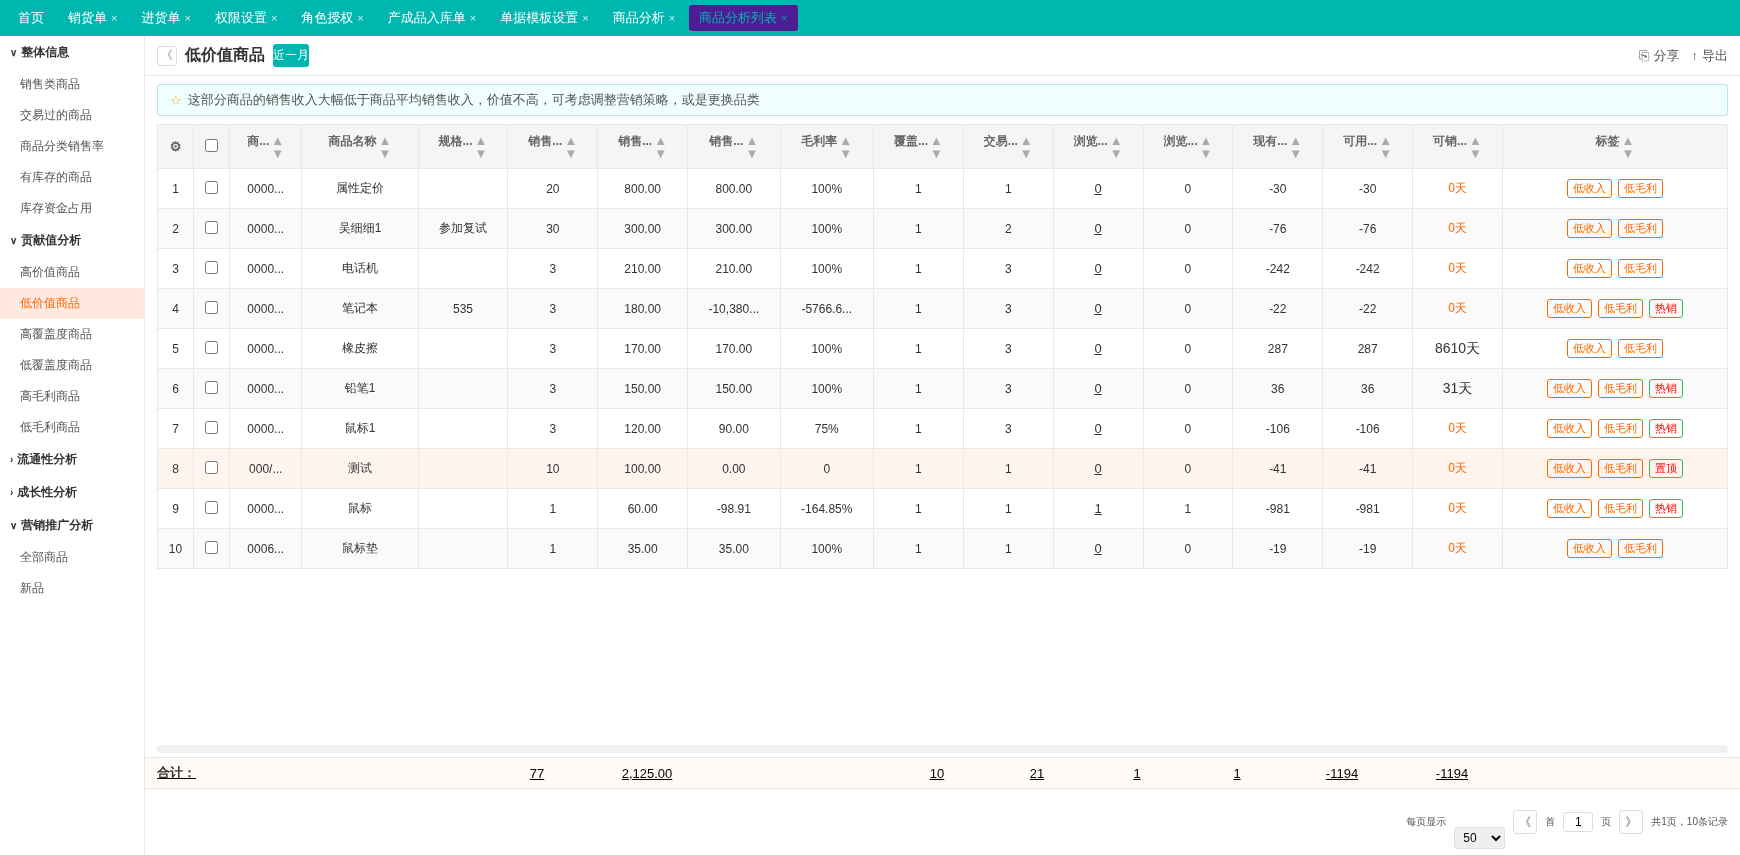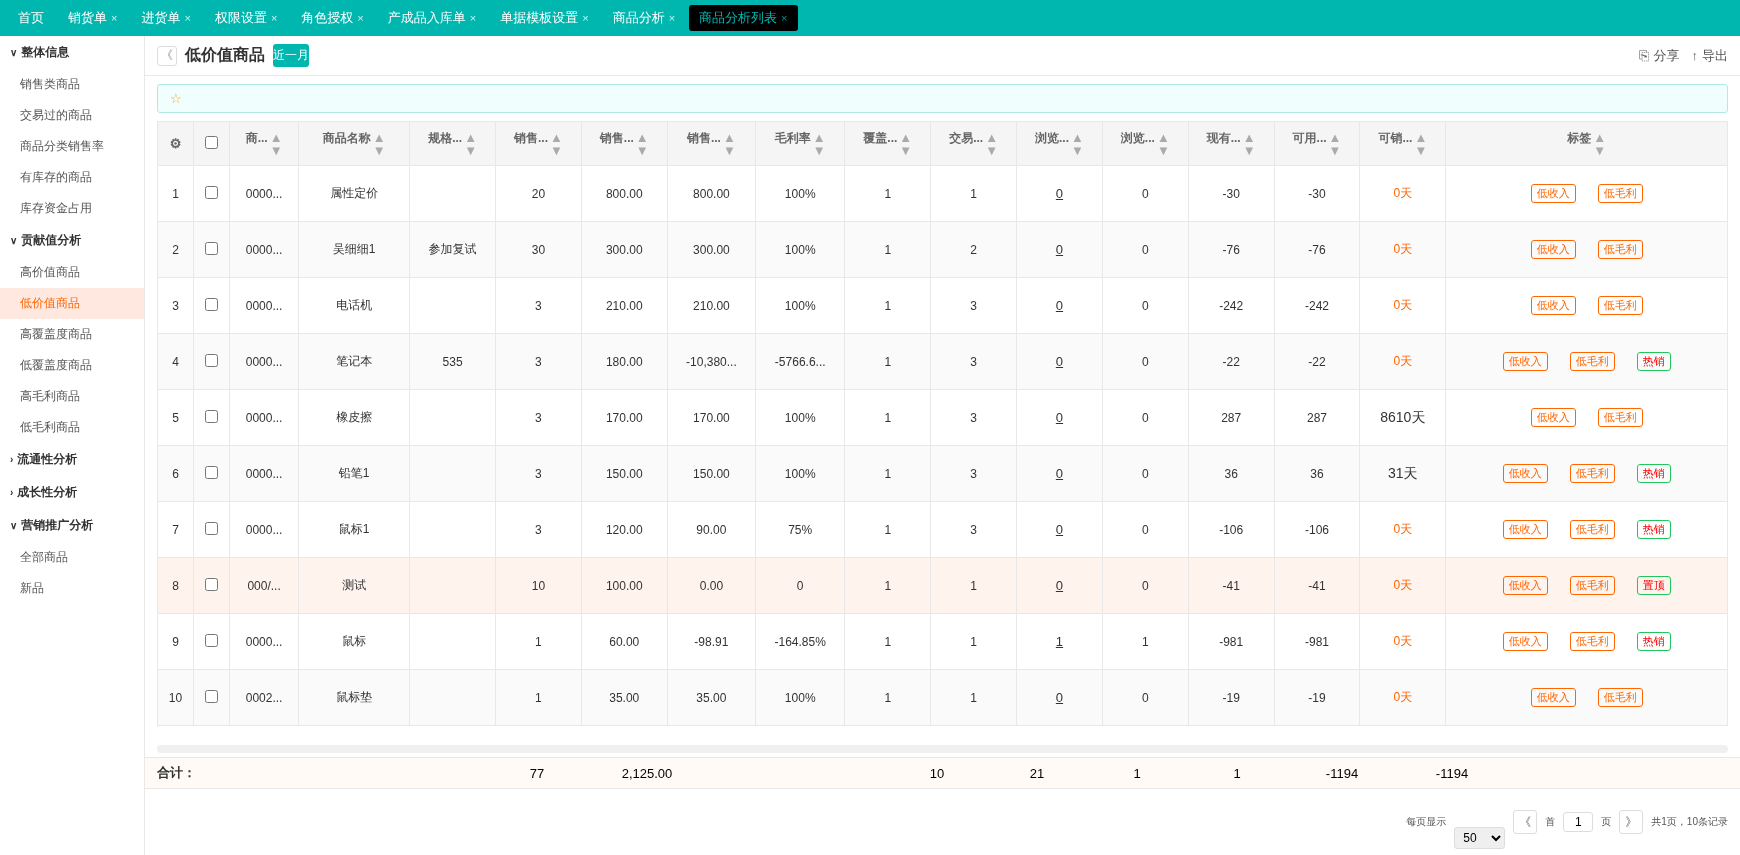--- a/index.html
+++ b/index.html
@@ -18,21 +18,21 @@
       color: #fff;
       padding: 4px 10px;
       cursor: pointer;
       border-radius: 3px;
       white-space: nowrap;
       font-size: 13px;
       display: flex;
       align-items: center;
       gap: 4px;
     }
-    .nav-item.active { background: #000000; color: #00b7b0; }
+    .nav-item.active { background: #4c1d95; color: #00b7b0; }
     .nav-close { font-size: 11px; color: inherit; opacity: 0.8; }
 
     
     .main-layout {
       display: flex;
       height: calc(855px - 36px);
     }
 
     
     .sidebar {
@@ -190,37 +190,38 @@
       text-align: center;
       white-space: nowrap;
     }
     tr:nth-child(even) td { background: #fafafa; }
     tr.highlighted td { background: #fff3ee !important; }
     .tag {
       display: inline-block;
       padding: 1px 5px;
       border-radius: 3px;
       font-size: 11px;
-      margin: 11px;
+      margin: 3px;
     }
     .tag-orange { color: #ff6600; border: 1px solid #ff6600; }
     .tag-red { color: #f00; border: 1px solid #22c55e; }
     .days-0 { color: #ff6600; font-size: 12px; }
     .days-norm { color: #333; font-size: 14px; }
     .link-underline { text-decoration: underline; color: #333; }
     input[type=checkbox] { cursor: pointer; }
 
     
     .table-footer {
       border-top: 1px solid #e8e8e8;
       background: #fffaf5;
       padding: 6px 12px;
       display: flex;
       align-items: center;
       flex-shrink: 0;
+      text-decoration: underline;
     }
     .footer-label { color: #333; font-weight: bold; font-size: 13px; min-width: 60px; }
 
     
     .pagination {
       display: flex;
       align-items: center;
       justify-content: flex-end;
       padding: 6px 12px;
       border-top: 1px solid #e8e8e8;
@@ -359,20 +360,21 @@
         </div>
         <div class="action-btn">
           <span>↑</span>
           <span>导出</span>
         </div>
       </div>
     </div>
 
     <div class="info-banner">
       <span class="info-icon">☆</span>
+      <span>这部分商品的销售收入大幅低于商品平均销售收入，价值不高，可考虑调整营销策略，或是更换品类</span>
     </div>
 
     <div class="table-wrapper">
       <table>
         <thead>
           <tr>
             <th style="width:36px;">
               <span>⚙</span>
             </th>
             <th style="width:36px;">
@@ -608,21 +610,21 @@
     <td><span class="link-underline">1</span></td>
     <td>1</td>
     <td>-981</td>
     <td>-981</td>
     <td><span class="days-0">0天</span></td>
     <td><span class="tag tag-orange">低收入</span><span class="tag tag-orange">低毛利</span><span class="tag tag-red">热销</span></td>
   </tr>
             <tr>
     <td>10</td>
     <td><input type="checkbox" style=""></td>
-    <td>0002...</td>
+    <td>0006...</td>
     <td>鼠标垫</td>
     <td></td>
     <td>1</td>
     <td>35.00</td>
     <td>35.00</td>
     <td>100%</td>
     <td>1</td>
     <td>1</td>
     <td><span class="link-underline">0</span></td>
     <td>0</td>

